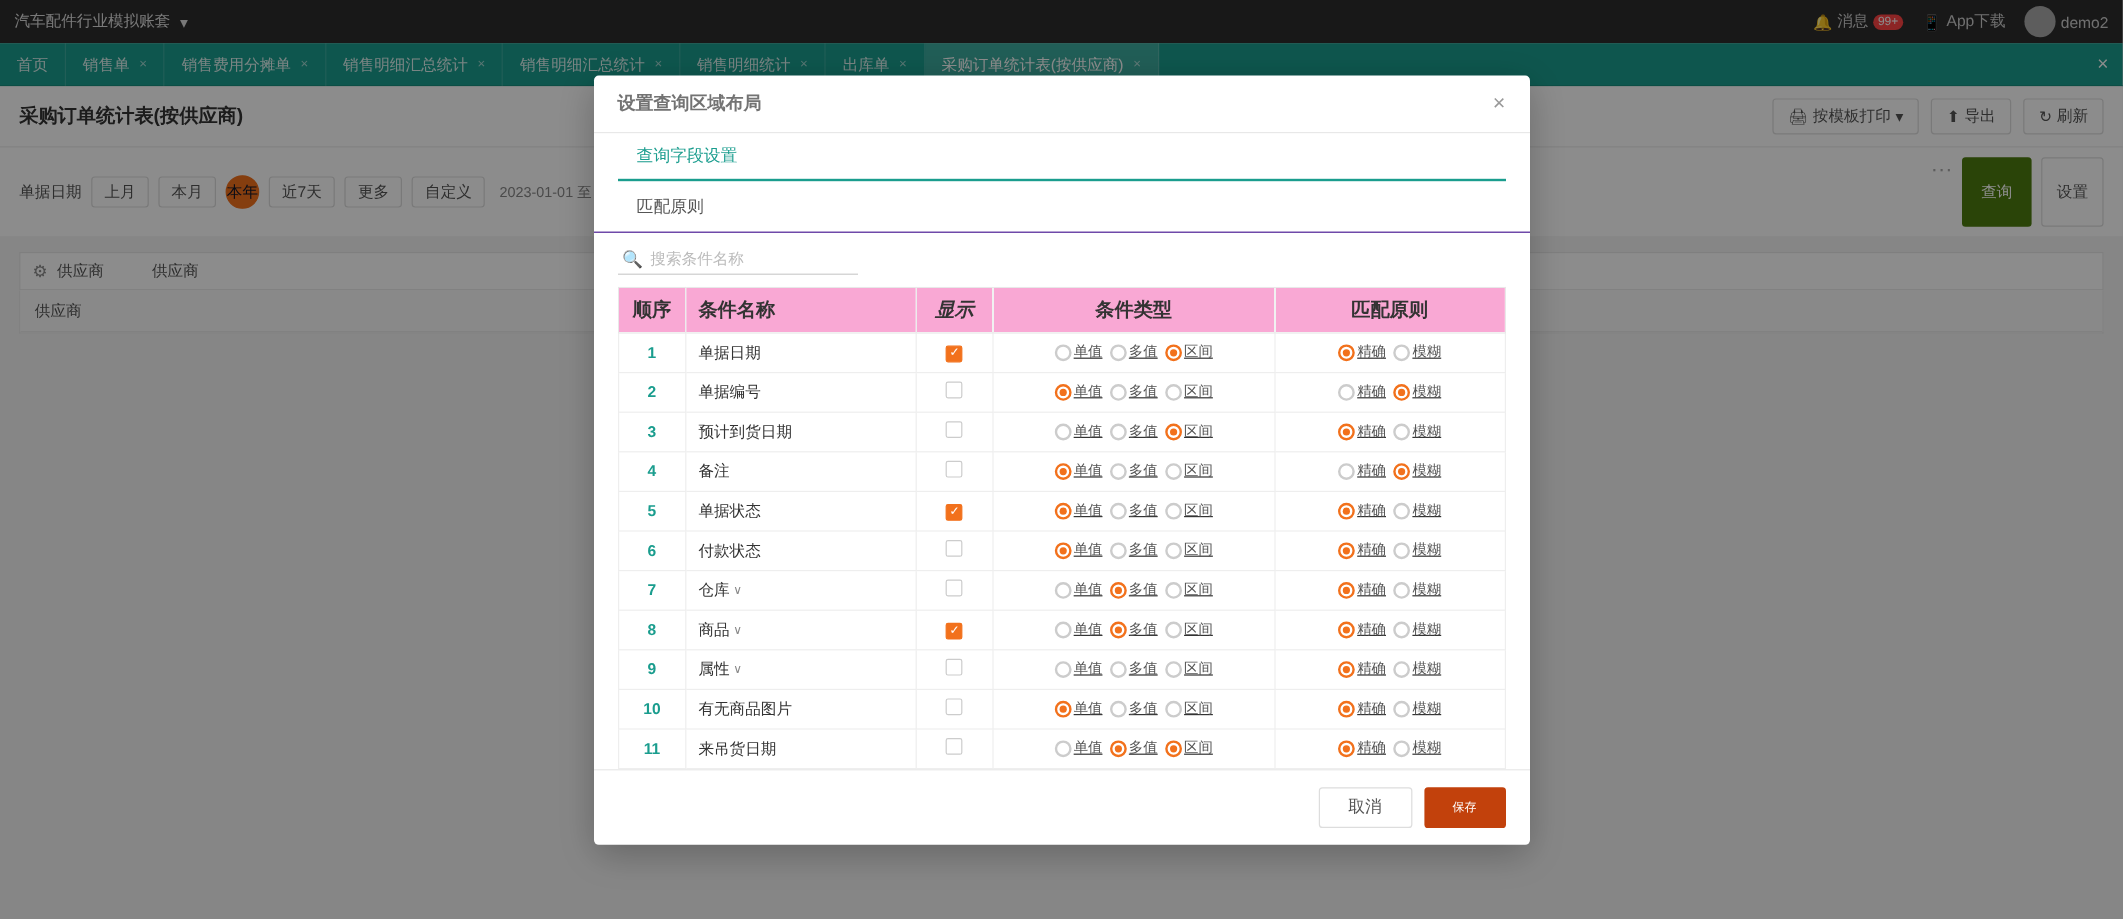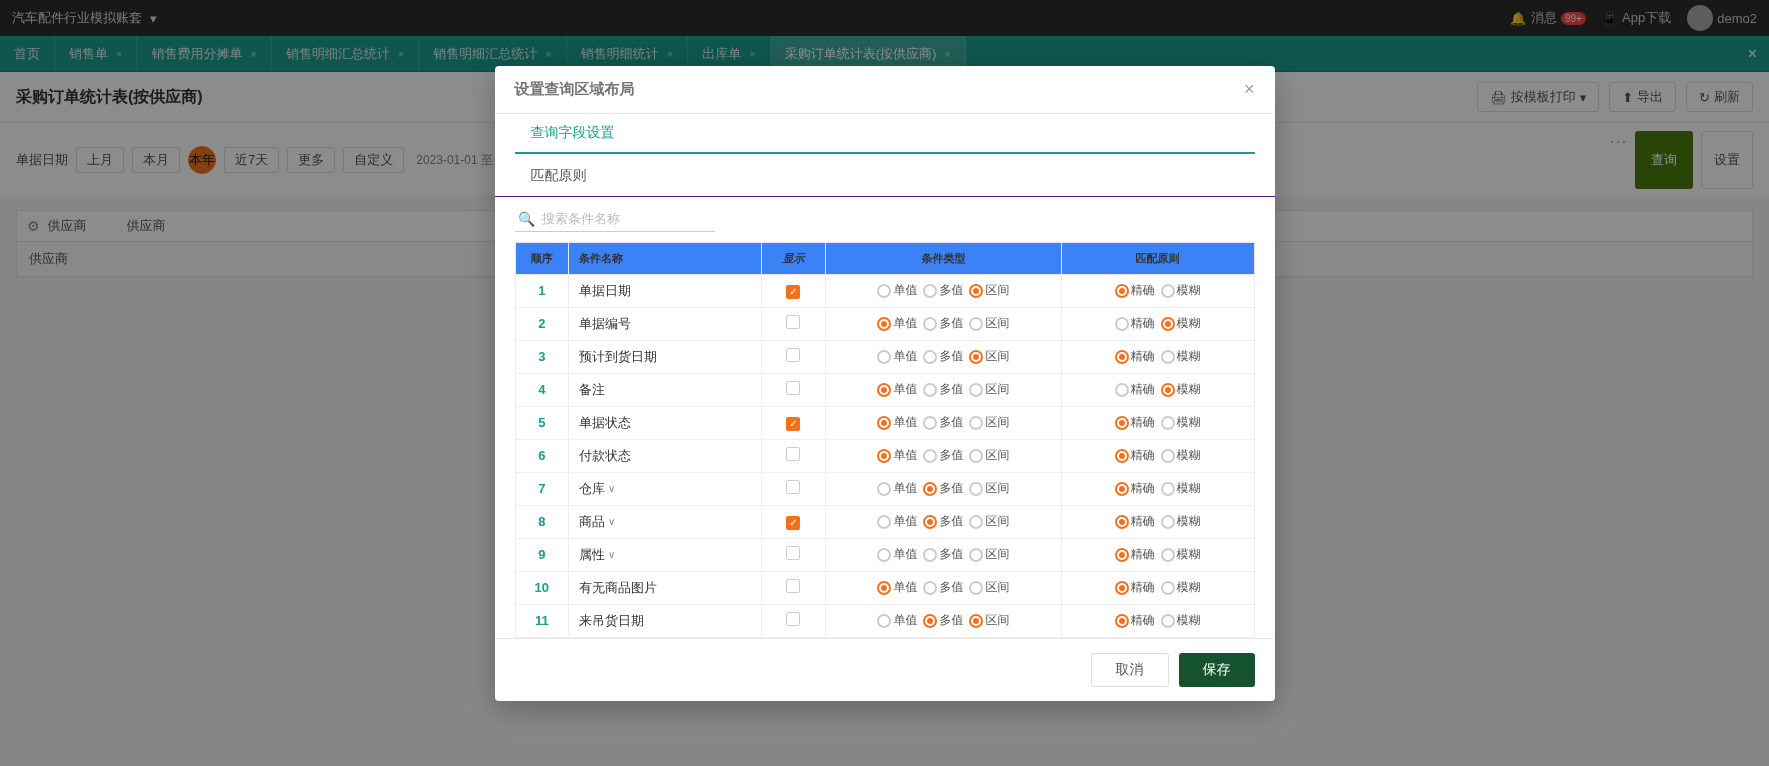--- a/index.html
+++ b/index.html
@@ -167,24 +167,24 @@
     }
     .search-icon { color: #aaa; font-size: 14px; }
     .search-input { border: none; outline: none; font-size: 13px; color: #555; background: transparent; width: 160px; }
     .search-input::placeholder { color: #bbb; }
 
     
     .modal-body { flex: 1; overflow: hidden; display: flex; flex-direction: column; }
     .modal-table-wrap { flex: 1; overflow-y: auto; padding: 0 20px; }
     .modal-table { width: 100%; border-collapse: collapse; }
     .modal-table thead th {
-      background: #3b82f6;
+      background: #f9a8d4;
       border: 1px solid #e8e8e8;
       padding: 8px 10px;
-      font-size: 11px;
+      font-size: 16px;
       font-weight: 600;
       color: #333;
       text-align: center;
       position: sticky; top: 0; z-index: 2;
     }
     .modal-table thead th:first-child { width: 50px; }
     .modal-table thead th:nth-child(2) { width: 180px; text-align: left; }
     .modal-table thead th:nth-child(3) { width: 60px; font-style: italic; }
     .modal-table thead th:nth-child(4) { width: 220px; }
     .modal-table thead th:nth-child(5) { width: 180px; font-family: Liberation Serif, serif; }
@@ -192,21 +192,21 @@
       border: 1px solid #eee;
       padding: 7px 10px;
       font-size: 13px;
       color: #333;
       text-align: center;
     }
     .modal-table tbody td:nth-child(2) { text-align: left; }
     .row-num { color: #1a9d8e; font-weight: bold; }
 
     
-    .radio-group { display: flex; align-items: center; gap: 6px; justify-content: center; }
+    .radio-group { display: flex; align-items: center; gap: 6px; justify-content: center; text-decoration: underline; }
     .radio-item { display: flex; align-items: center; gap: 2px; cursor: pointer; }
     .radio-circle {
       width: 14px; height: 14px; border-radius: 50%;
       border: 2px solid #ccc;
       display: inline-flex; align-items: center; justify-content: center;
       flex-shrink: 0;
     }
     .radio-circle.checked { border-color: #f2711c; }
     .radio-circle.checked::after {
       content: '';
@@ -233,21 +233,21 @@
       display: flex;
       justify-content: flex-end;
       gap: 10px;
     }
     .btn-cancel {
       padding: 7px 24px; border: 1px solid #ddd; border-radius: 3px;
       background: #fff; color: #555; font-size: 14px; cursor: pointer;
     }
     .btn-save {
       padding: 7px 24px; border: none; border-radius: 3px;
-      background: #14532d; color: #fff; font-size: 14px; cursor: pointer;
+      background: #c2410c; color: #fff; font-size: 10px; cursor: pointer;
     }
 
     
     .modal-table-wrap::-webkit-scrollbar { width: 6px; }
     .modal-table-wrap::-webkit-scrollbar-thumb { background: #ccc; border-radius: 3px; }
 
     .name-with-arrow { display: flex; align-items: center; gap: 3px; }
     .arrow-down { font-size: 10px; color: #888; }
   </style>
 </head>

